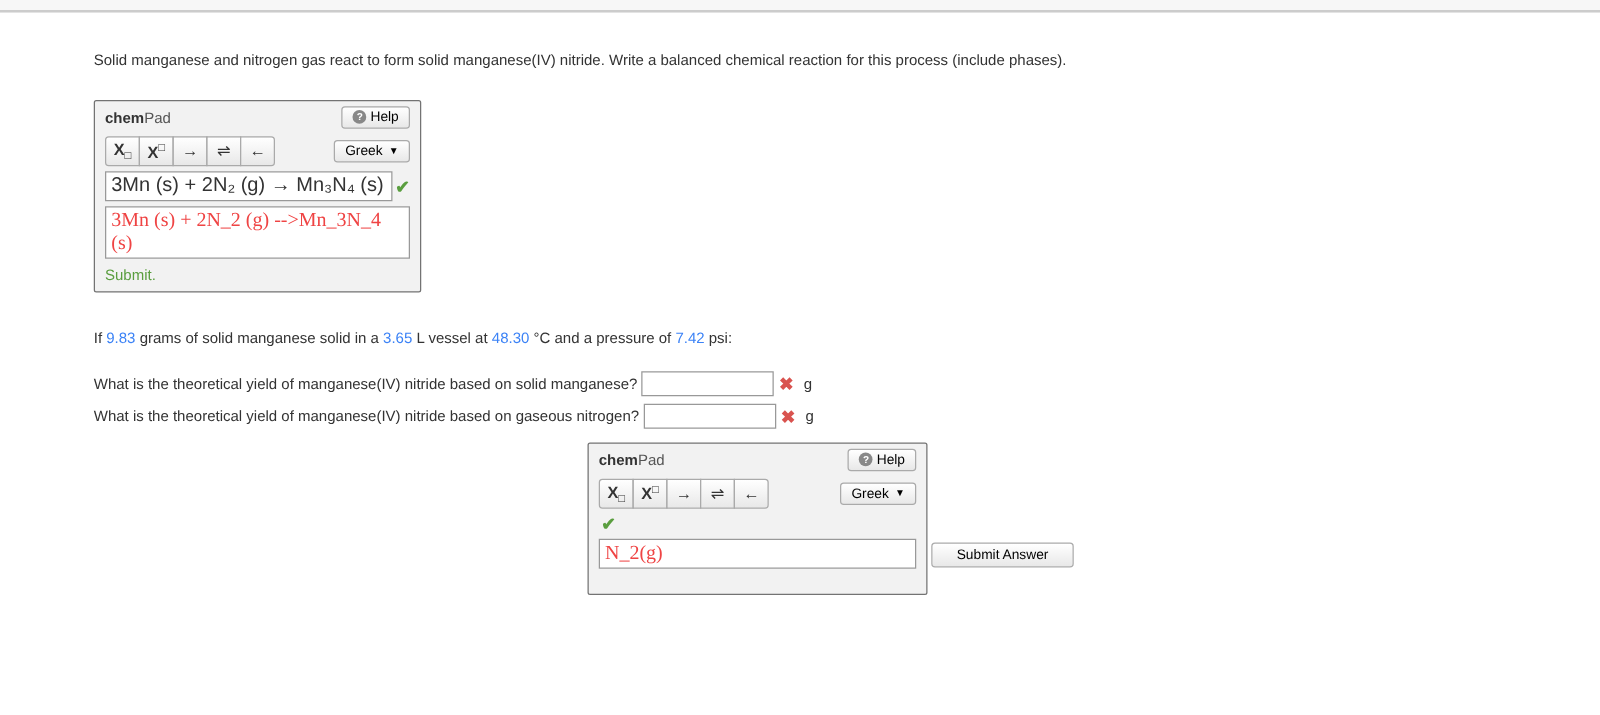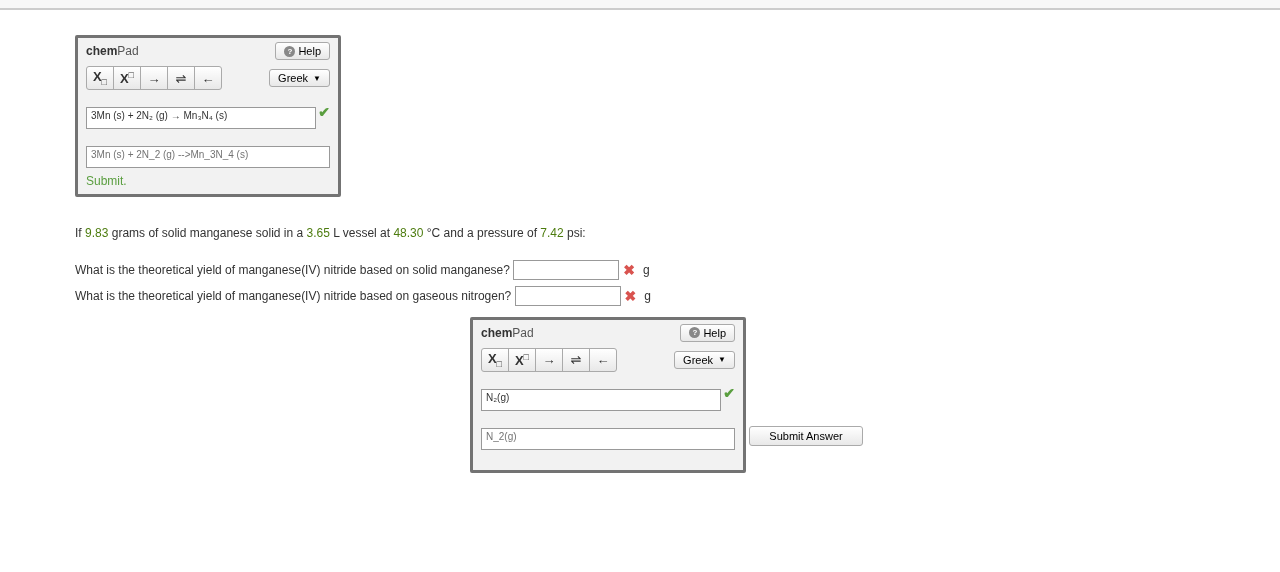--- a/index.html
+++ b/index.html
@@ -12,21 +12,21 @@
 }
 .content {
   padding: 20px 75px;
   width: 1130px;
 }
 .q-text {
   margin: 10px 0 18px 0;
   line-height: 1.4;
 }
 .chempad {
-  border: 3px solid #737373;
+  border: 1px solid #737373;
   background: #f2f2f2;
   display: inline-block;
   border-radius: 2px;
   margin: 5px 0 18px 0;
 }
 .chempad-header {
   padding: 4px 8px;
   display: flex;
   justify-content: space-between;
   align-items: center;
@@ -88,27 +88,27 @@
 .sup { font-size: 9px; vertical-align: super; }
 .input-row {
   padding: 2px 8px;
   display: flex;
   align-items: center;
 }
 .chem-input {
   background: #fff;
   border: 1px solid #999;
   padding: 2px 4px;
-  font-size: 10px;
+  font-size: 16px;
   flex: 1;
   min-height: 16px;
-  margin-top: 13px;
 }
 .chem-input.raw {
-  color: #737373;
+  color: #ef4444;
+  font-family: Liberation Serif, serif;
 }
 .check-icon {
   color: #5a9e3f;
   font-size: 14px;
   margin-left: 2px;
   font-weight: bold;
 }
 .cross-icon {
   color: #d9534f;
   font-size: 14px;
@@ -129,21 +129,21 @@
   display: flex;
   align-items: center;
 }
 .answer-input {
   border: 1px solid #999;
   width: 100px;
   height: 16px;
   padding: 1px 2px;
   font-size: 12px;
 }
-.red { color: #4d7c0f; }
+.red { color: #3b82f6; }
 .unit { margin-left: 4px; }
 .chempad-wide { width: 260px; }
 .chempad-mid { width: 270px; }
 .indent-right { margin-left: 395px; }
 .submit-btn {
   background: linear-gradient(#fff,#e8e8e8);
   border: 1px solid #aaa;
   border-radius: 3px;
   padding: 3px 19px;
   font-size: 11px;
@@ -156,20 +156,21 @@
   background: #f7f7f7;
 }
 </style>
 </head>
 <body>
 
 <div class="topbar"></div>
 
 <div class="content">
 
+<div class="q-text">Solid manganese and nitrogen gas react to form solid manganese(IV) nitride. Write a balanced chemical reaction for this process (include phases).</div>
 
 
 <div class="chempad chempad-wide">
   <div class="chempad-header">
     <span class="chempad-title">
       <span class="bold">chem</span><span class="light">Pad</span>
     </span>
     <button class="help-btn">
       <span class="help-icon-glyph">?</span>
       <span>Help</span>
@@ -241,21 +242,20 @@
       <div class="tool-btn">→</div>
       <div class="tool-btn">⇌</div>
       <div class="tool-btn">←</div>
     </div>
     <button class="greek-btn">
       <span>Greek</span>
           <span class="caret">▼</span>
     </button>
   </div>
   <div class="input-row">
-    <div class="chem-input">N₂(g)</div>
     <span class="check-icon">✔</span>
   </div>
   <div class="input-row">
     <div class="chem-input raw">N_2(g)</div>
   </div>
   <div style="height:18px;"></div>
 </div>
 
 
 <button class="submit-btn">Submit Answer</button>

